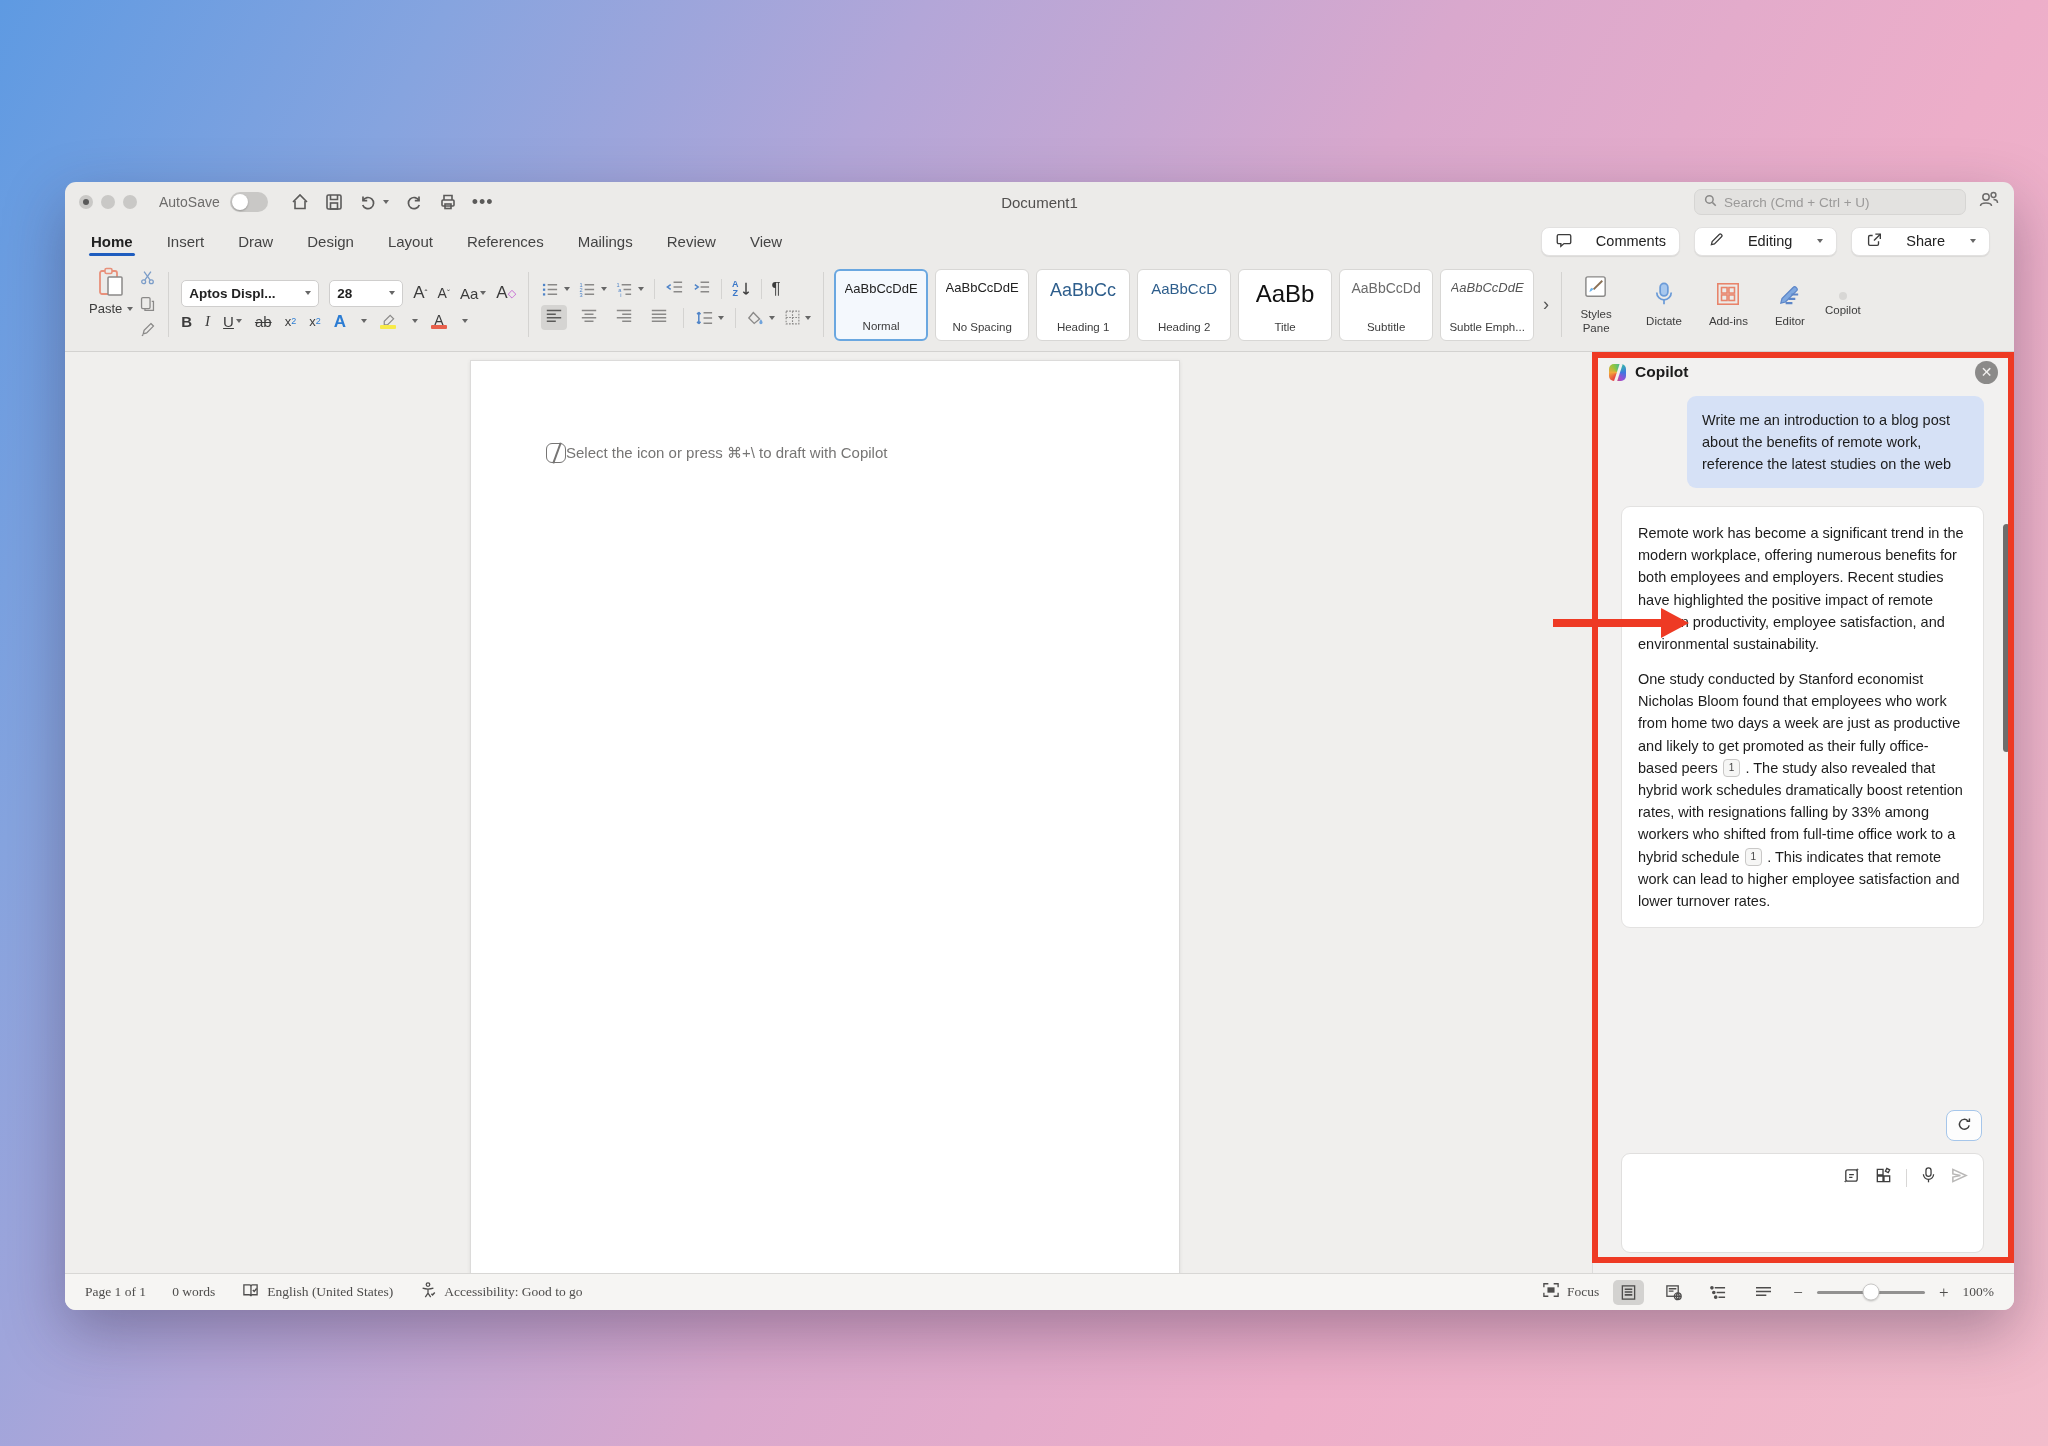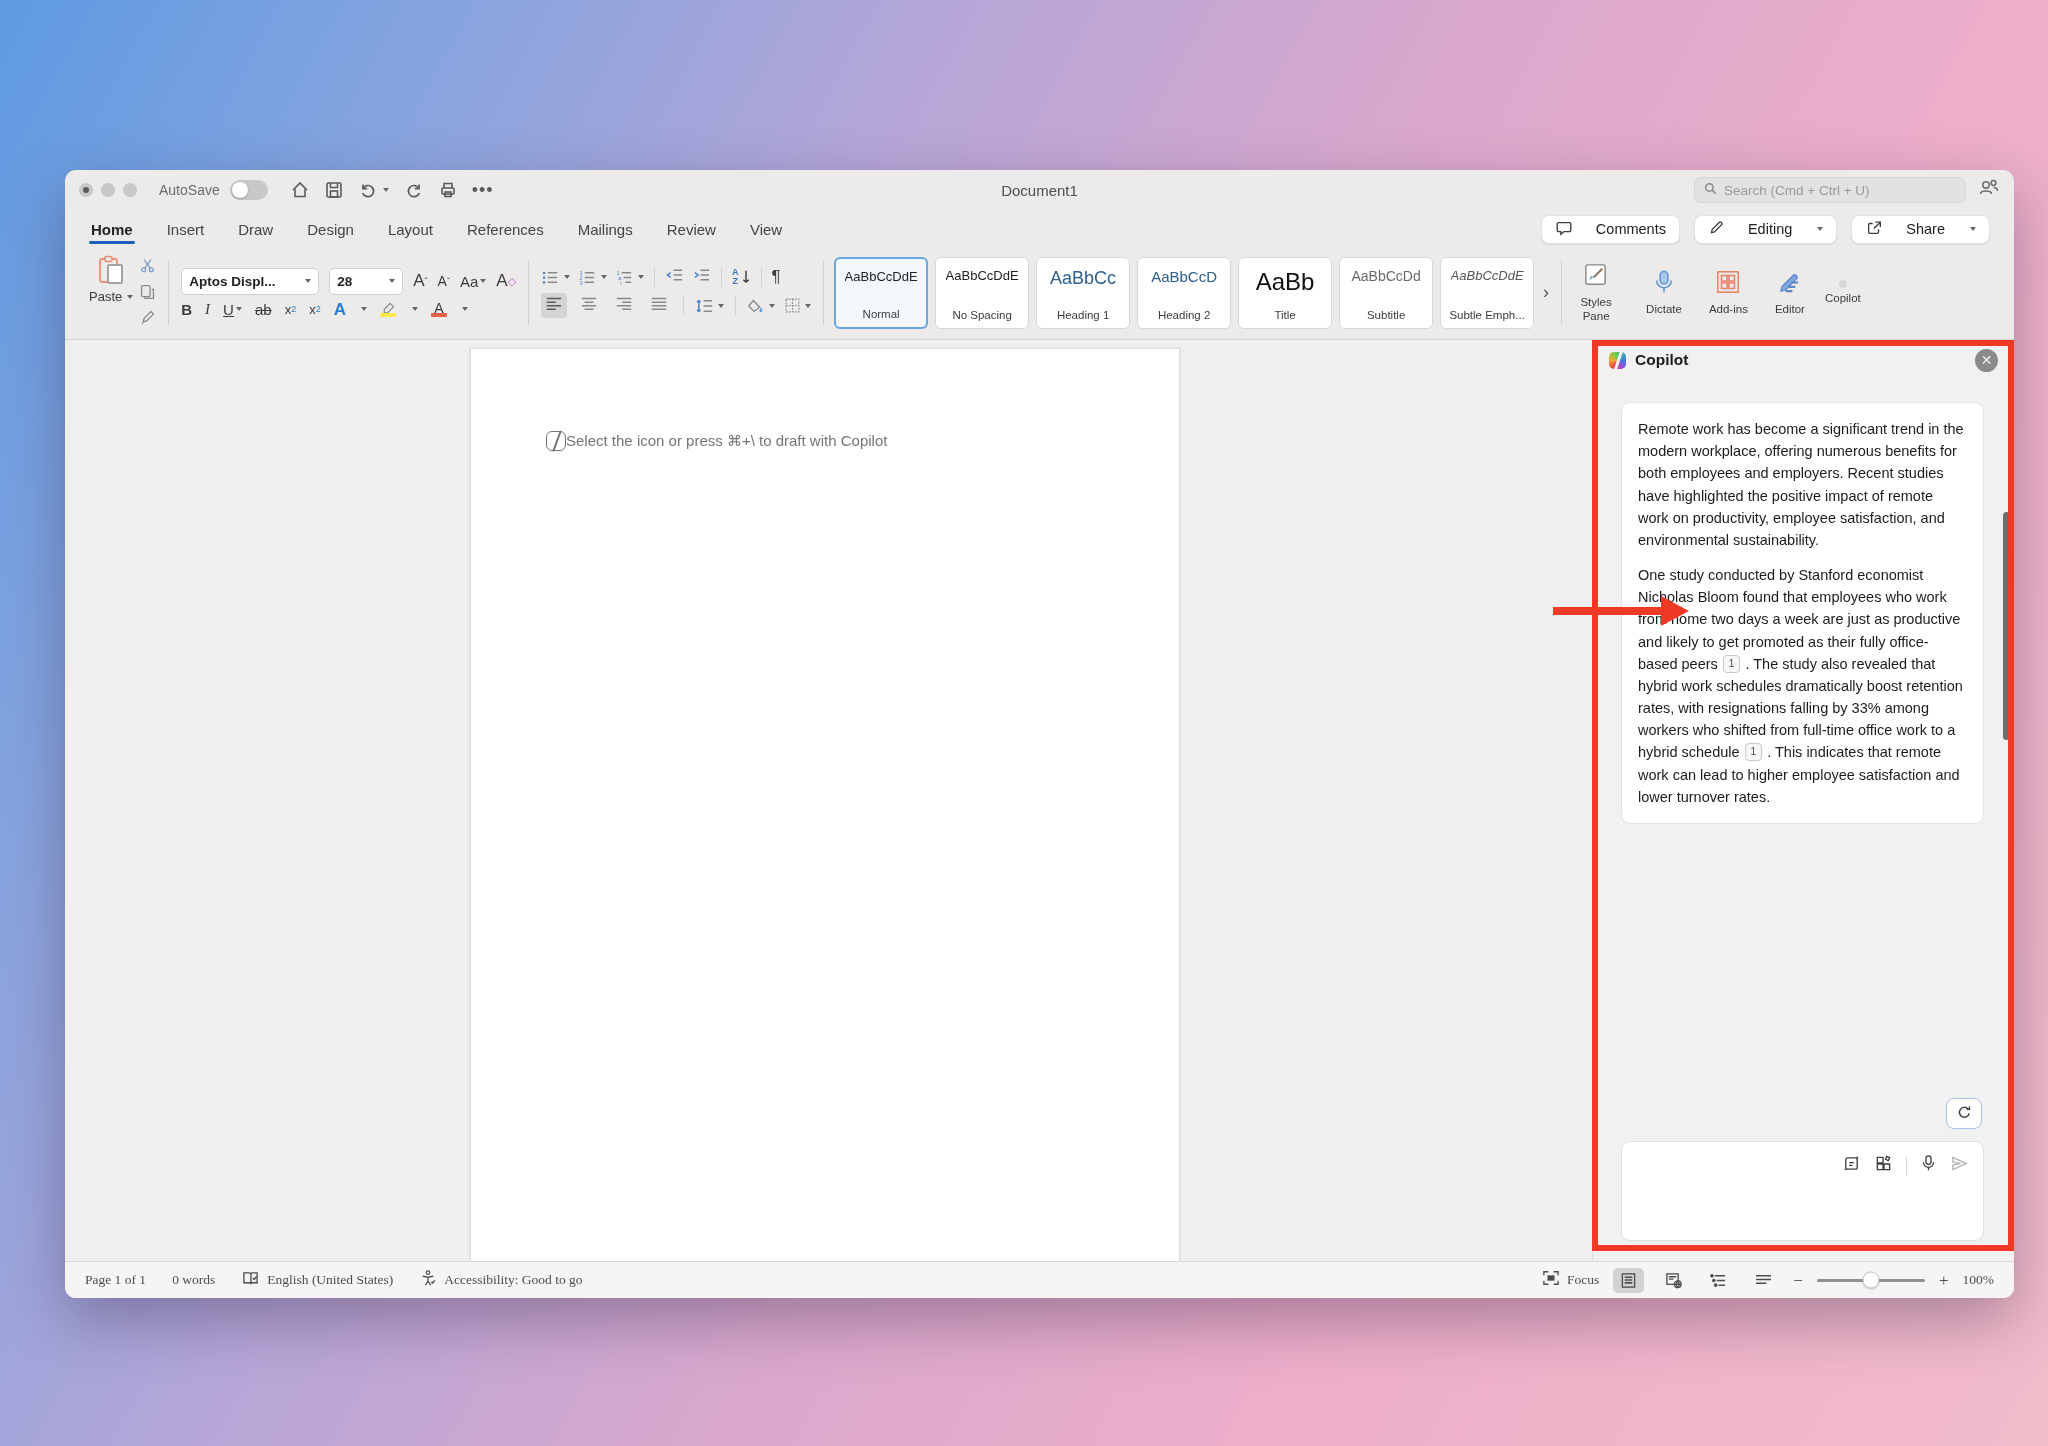--- a/index.html
+++ b/index.html
@@ -8,21 +8,21 @@
     --accent_blue:#2B7CD3;
   }
   *{box-sizing:border-box;margin:0;padding:0;}
   html,body{width:2048px;height:1446px;}
   body{
     font-family:"Liberation Sans","DejaVu Sans",sans-serif;
     background:linear-gradient(118deg,#5e9ae2 0%,#86a4df 16%,#b3a6d8 33%,#d9a8cd 52%,#edaec9 72%,#f2bccb 100%);
     position:relative;overflow:hidden;color:#333;
   }
   .window{
-    position:absolute;left:65px;top:170px;width:1949px;height:1128px;
+    position:absolute;left:65px;top:182px;width:1949px;height:1128px;
     background:#ECEBE9;border-radius:11px;box-shadow:0 22px 60px rgba(40,30,60,.35);
     display:flex;flex-direction:column;overflow:hidden;
   }
   
   .titlebar{height:40px;display:flex;align-items:center;padding:0 14px;position:relative;flex:0 0 auto;}
   .lights{display:flex;gap:8px;margin-right:22px;}
   .light{width:14px;height:14px;border-radius:50%;background:#C9C8C6;position:relative;}
   .light.first::after{content:"";position:absolute;left:4px;top:4px;width:6px;height:6px;border-radius:50%;background:#5a5a5a;}
   .autosave{font-size:14px;color:#6d6c6b;margin-right:10px;}
   .toggle{width:38px;height:20px;border-radius:10px;background:#C9C8C6;position:relative;margin-right:22px;}
@@ -508,20 +508,21 @@
       </div>
     </div>
 
     <div class="copilot">
       <div class="cp-head">
         <span class="cp-logo small"></span>
         <span class="cp-title">Copilot</span>
         <span class="cp-close">✕</span>
       </div>
       <div class="cp-chat">
+        <div class="bubble">Write me an introduction to a blog post about the benefits of remote work, reference the latest studies on the web</div>
         <div class="respcard">
           <p>Remote work has become a significant trend in the modern workplace, offering numerous benefits for both employees and employers. Recent studies have highlighted the positive impact of remote work on productivity, employee satisfaction, and environmental sustainability.</p>
           <p><span>One study conducted by Stanford economist Nicholas Bloom found that employees who work from home two days a week are just as productive and likely to get promoted as their fully office-based peers </span><span class="cite">1</span><span> . The study also revealed that hybrid work schedules dramatically boost retention rates, with resignations falling by 33% among workers who shifted from full-time office work to a hybrid schedule </span><span class="cite">1</span><span> . This indicates that remote work can lead to higher employee satisfaction and lower turnover rates.</span></p>
         </div>
       </div>
       <div class="refresh-row">
         <button class="refreshbtn">
           <span><svg width="17" height="17" viewBox="0 0 20 20" fill="none" stroke="#3e3e3e" stroke-width="1.7">
                 <path d="M15.5 11a5.8 5.8 0 1 1-1.6-5.4"></path>
                 <path d="M15.8 2.8v3.4h-3.4"></path>

